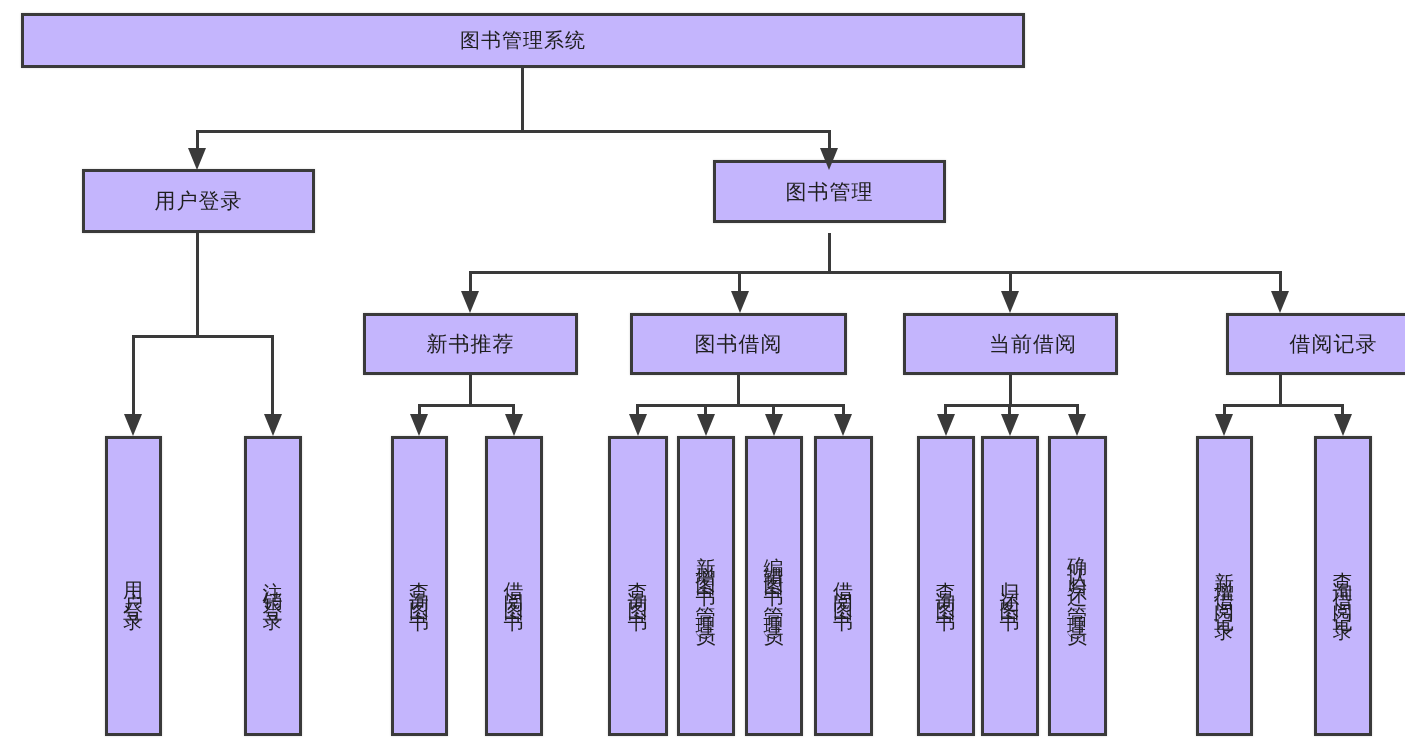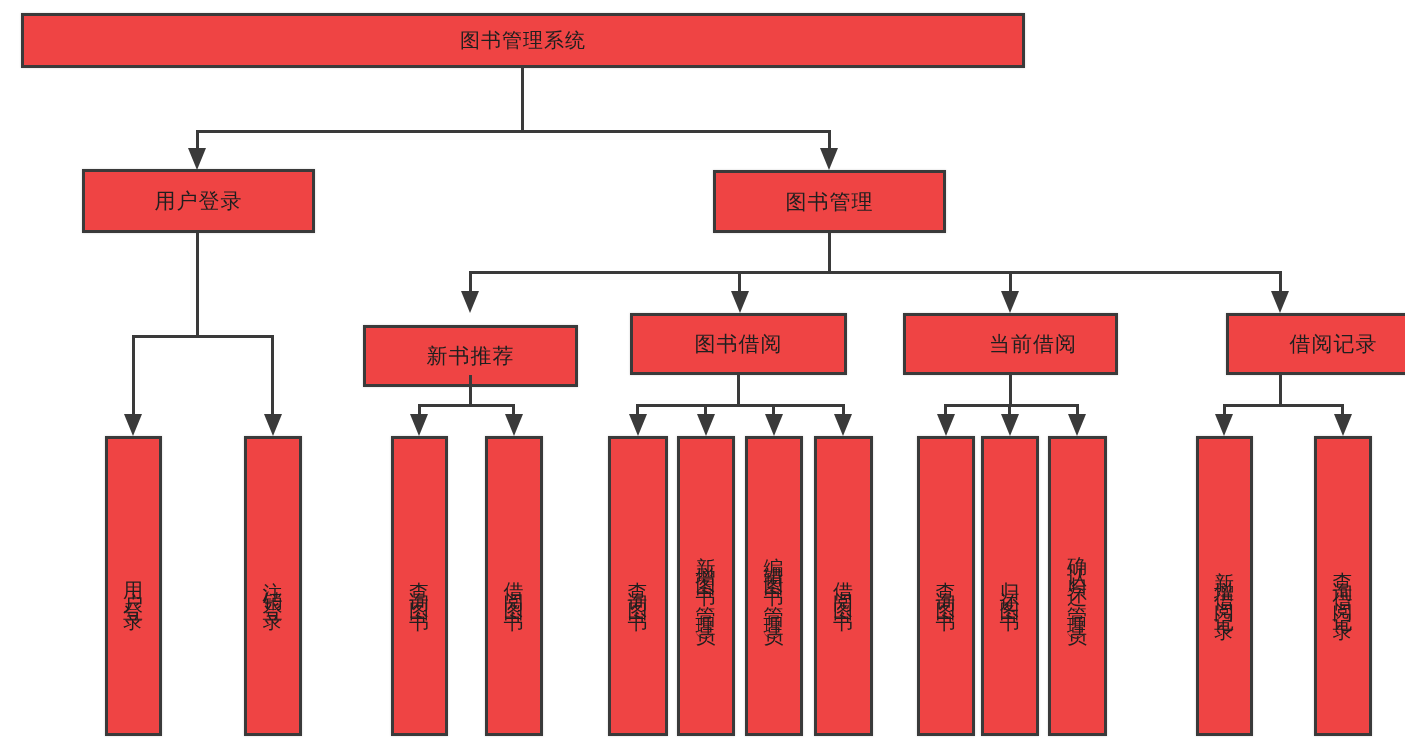--- a/index.html
+++ b/index.html
@@ -8,21 +8,21 @@
     --wm:#b0b0b0;
     --bg:#ffffff;
   }
   html,body{margin:0;padding:0;background:var(--bg);}
   #stage{
     position:relative;width:1405px;height:747px;background:var(--bg);
     overflow:hidden;font-family:"Liberation Sans","DejaVu Sans",sans-serif;
     color:var(--text);
   }
   .box{
-    position:absolute;border:3px solid var(--line);background:#ef4444;
+    position:absolute;border:3px solid var(--line);background:#c4b5fd;
     box-sizing:border-box;display:flex;align-items:center;justify-content:center;
     box-shadow:0 0 2px rgba(0,0,0,.18);
   }
   .hlabel{font-size:21px;letter-spacing:1px;white-space:nowrap;}
   .root-label{font-size:20px;letter-spacing:1px;}
   .vbox span{
     writing-mode:vertical-rl;text-orientation:mixed;
     font-size:20px;letter-spacing:10px;line-height:1;white-space:nowrap;
   }
   .ln{position:absolute;background:var(--line);}
@@ -42,25 +42,25 @@
 
 <div id="stage">
 
   <div class="box" style="left:21px;top:13px;width:1004px;height:55px;">
     <span class="root-label">图书管理系统</span>
   </div>
 
   <div class="box" style="left:82px;top:169px;width:233px;height:64px;">
     <span class="hlabel">用户登录</span>
   </div>
-  <div class="box" style="left:713px;top:170px;width:233px;height:63px;">
+  <div class="box" style="left:713px;top:160px;width:233px;height:63px;">
     <span class="hlabel">图书管理</span>
   </div>
 
-  <div class="box" style="left:363px;top:313px;width:215px;height:62px;margin-top:12px;">
+  <div class="box" style="left:363px;top:313px;width:215px;height:62px;">
     <span class="hlabel">新书推荐</span>
   </div>
   <div class="box" style="left:630px;top:313px;width:217px;height:62px;">
     <span class="hlabel">图书借阅</span>
   </div>
   <div class="box" style="left:903px;top:313px;width:215px;height:62px;padding-left:45px;">
     <span class="hlabel">当前借阅</span>
   </div>
   <div class="box" style="left:1226px;top:313px;width:215px;height:62px;">
     <span class="hlabel">借阅记录</span>

